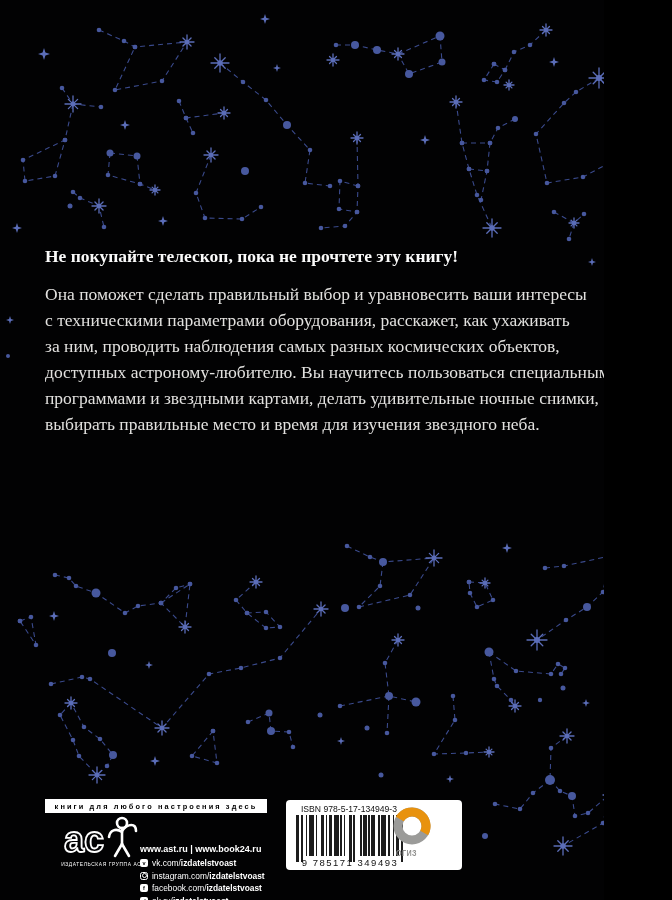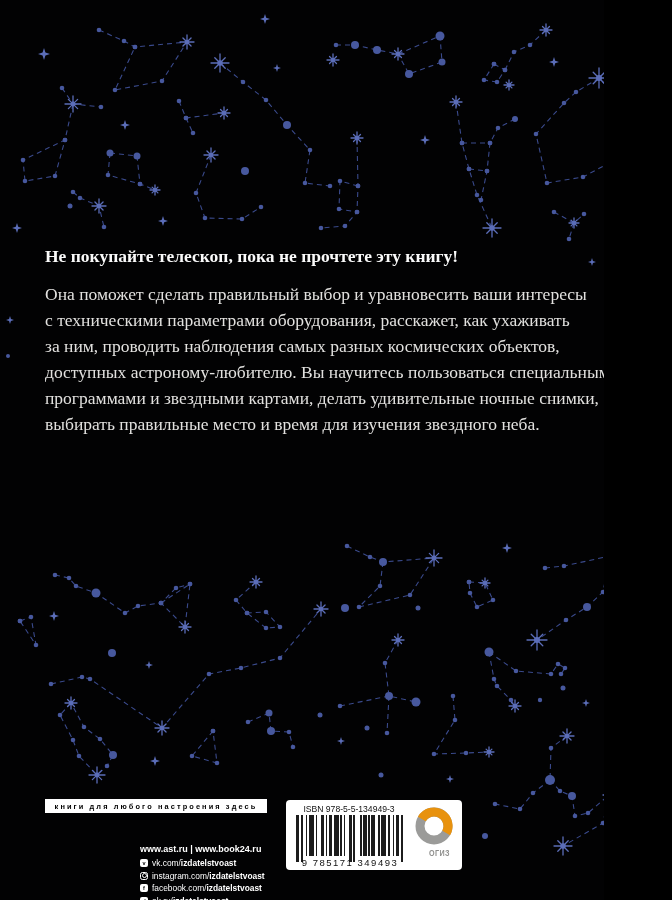--- a/index.html
+++ b/index.html
@@ -29,21 +29,21 @@
   .s-icon.ring{background:transparent;border:1.2px solid #fff;border-radius:2.5px;box-sizing:border-box;}
   .s-icon.ring i{width:3px;height:3px;border:1px solid #fff;border-radius:50%;}
   
   #isbn-box{position:absolute;left:286px;top:800px;width:176px;height:70px;background:#fff;border-radius:4px;}
   #isbn-label{position:absolute;left:0;top:4px;width:126px;text-align:center;font-size:8.6px;color:#111;white-space:nowrap;}
   #bars{position:absolute;left:10px;top:15px;width:110px;height:41px;display:flex;align-items:flex-start;}
   #bars div{background:#1c1c1c;height:41px;}
   #bars div.g{height:47px;}
   #barcode-digits{position:absolute;left:2px;top:57px;width:124px;text-align:center;
                   font-size:9.5px;color:#111;letter-spacing:1.5px;white-space:nowrap;}
-  #ogiz{position:absolute;left:128px;top:6px;width:40px;height:60px;text-align:right;}
+  #ogiz{position:absolute;left:106px;top:6px;width:40px;height:60px;text-align:left;}
   #ogiz-label{position:absolute;left:0;top:42px;width:40px;font-size:9px;font-weight:bold;color:#8f8f8d;
               transform:scaleX(.8);letter-spacing:.5px;}
 </style>
 </head>
 <body>
 
 <div id="cover">
 
   <svg id="stars" width="672" height="900" viewBox="0 0 672 900">
       <polyline points="99,30 124,41 135,47 187,42 162,81 115,90 135,47" fill="none" stroke="#3a4a8c" stroke-width="1.1" stroke-dasharray="5 4"></polyline>
@@ -437,20 +437,34 @@
 программами и звездными картами, делать удивительные ночные снимки,
 выбирать правильные место и время для изучения звездного неба.</p>
   </div>
 
   <div id="footer">
 
     <div id="tagline-strip">
       <span>книги для любого настроения здесь</span>
     </div>
 
+    <div id="ast-logo">
+      <svg width="106" height="48" viewBox="0 0 106 48">
+        <text x="14" y="38" font-family="Liberation Sans, sans-serif" font-size="36" font-weight="bold" fill="none" stroke="#fff" stroke-width="1.8">ас</text>
+        <g stroke="#fff" stroke-width="2.6" fill="none" stroke-linecap="round">
+          <circle cx="72" cy="9" r="5"></circle>
+          <path d="M72 14 L72 30"></path>
+          <path d="M72 18 C 66 14, 60 16, 59 23"></path>
+          <path d="M72 17 C 78 9, 86 9, 86 17"></path>
+          <path d="M72 30 L65 42"></path>
+          <path d="M72 30 L79 42"></path>
+        </g>
+      </svg>
+      <div id="ast-caption">ИЗДАТЕЛЬСКАЯ ГРУППА АСТ</div>
+    </div>
 
     <div id="links">
       <div id="urls">www.ast.ru | www.book24.ru</div>
       <div id="social-links">
           <div class="social-row">
             <span class="s-icon">v</span>
             <span>vk.com/<b>izdatelstvoast</b></span>
           </div>
           <div class="social-row">
             <span class="s-icon ring">
@@ -463,21 +477,21 @@
             <span>facebook.com/<b>izdatelstvoast</b></span>
           </div>
           <div class="social-row">
             <span class="s-icon">ok</span>
             <span>ok.ru/<b>izdatelstvoast</b></span>
           </div>
         </div>
     </div>
 
     <div id="isbn-box">
-      <div id="isbn-label">ISBN 978-5-5-134949-3</div>
+      <div id="isbn-label">ISBN 978-5-17-134949-3</div>
       <div id="bars">
           <div class="g" style="width: 3.28358px;"></div>
           <div style="width: 1.64179px; background: transparent;"></div>
           <div class="g" style="width: 1.64179px;"></div>
           <div style="width: 3.28358px; background: transparent;"></div>
           <div style="width: 1.64179px;"></div>
           <div style="width: 1.64179px; background: transparent;"></div>
           <div style="width: 4.92537px;"></div>
           <div style="width: 1.64179px; background: transparent;"></div>
           <div style="width: 1.64179px;"></div>

